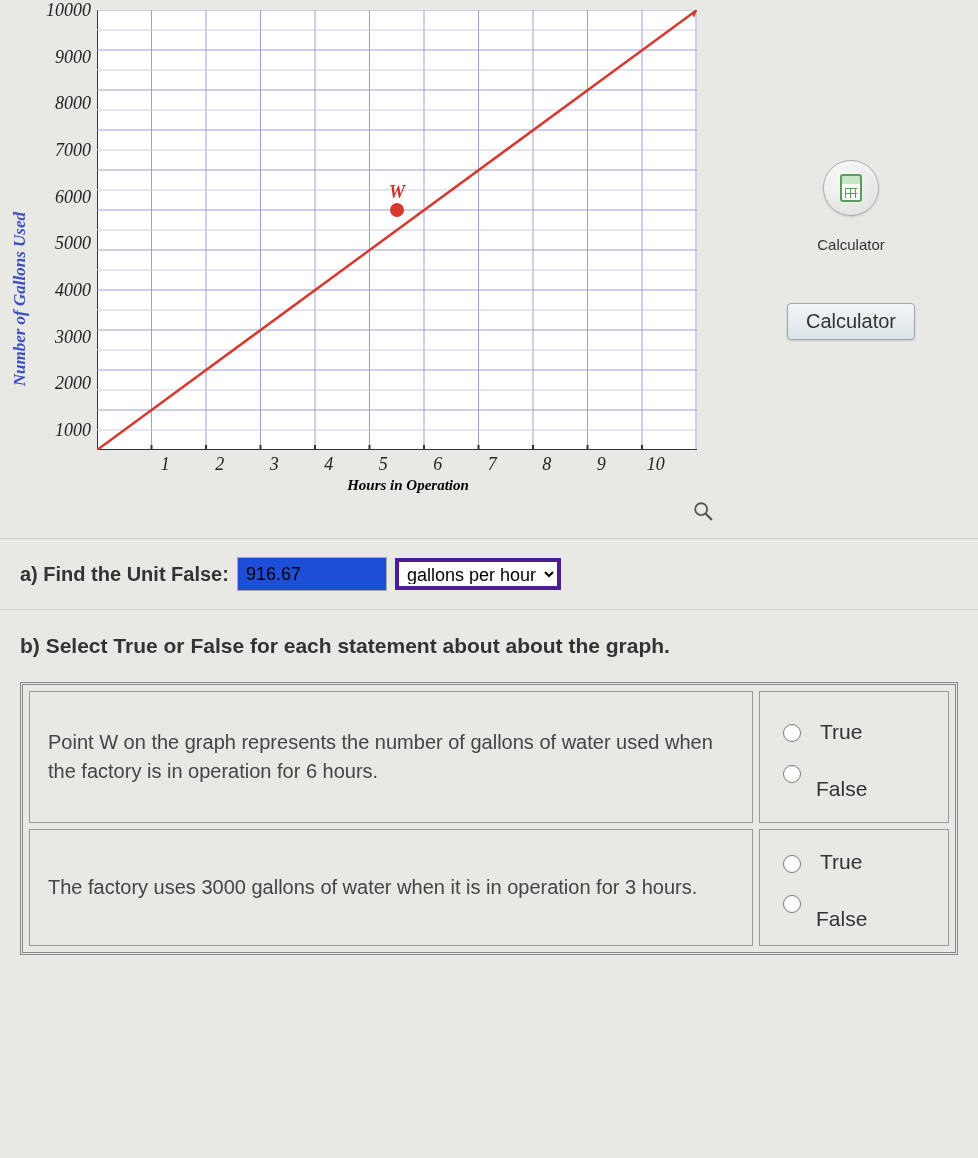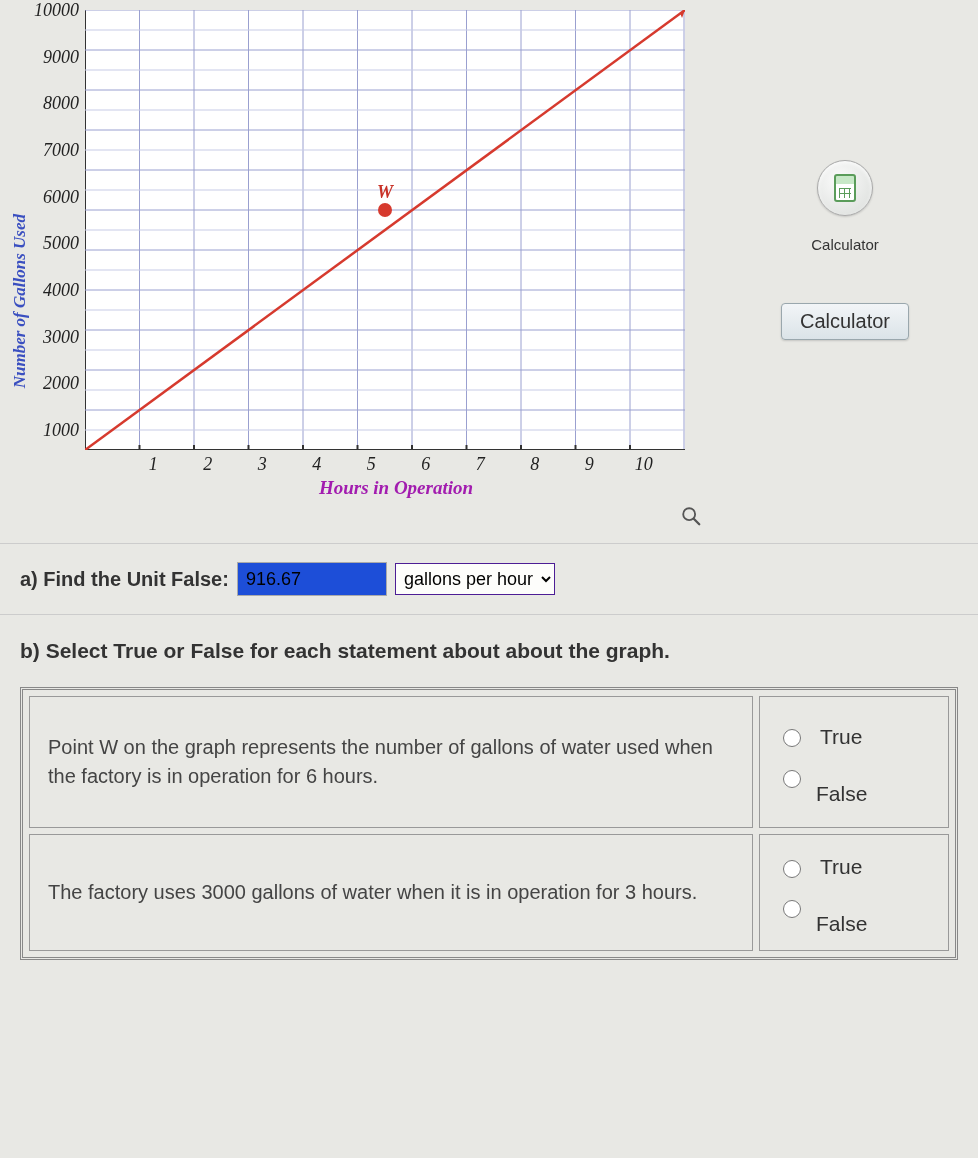--- a/index.html
+++ b/index.html
@@ -24,21 +24,21 @@
     writing-mode: vertical-rl;
     transform: rotate(180deg);
     color: #3a4fc0;
     font-style: italic;
     font-weight: bold;
     font-size: 17px;
     font-family: Georgia, 'Times New Roman', serif;
     margin-right: 4px;
     padding-bottom: 60px;
   }
-  .plot-col { display: flex; flex-direction: column; }
+  .plot-col { display: flex; flex-direction: column; margin-left: 12px; }
   .plot-row { display: flex; }
   .y-ticks {
     display: flex;
     flex-direction: column;
     justify-content: space-between;
     align-items: flex-end;
     height: 440px;
     padding-right: 6px;
     font-family: Georgia, 'Times New Roman', serif;
     font-style: italic;
@@ -62,24 +62,24 @@
     width: 600px;
     font-family: Georgia, 'Times New Roman', serif;
     font-style: italic;
     font-size: 18px;
     color: #222;
     margin-top: 4px;
     padding-left: 30px;
   }
   .x-ticks span { width: 54.5px; text-align: center; }
   .x-axis-label {
-    color: #a21caf;
+    color: #000000;
     font-style: italic;
     font-weight: bold;
-    font-size: 19px;
+    font-size: 15px;
     font-family: Georgia, 'Times New Roman', serif;
     text-align: center;
     width: 600px;
     margin-top: 2px;
   }
   .mag-row { text-align: right; width: 678px; padding-right: 10px; margin-top: 6px;}
   .mag-icon { font-size: 22px; color: #555; }
   .side-col {
     flex: 1;
     display: flex;
@@ -136,21 +136,21 @@
     width: 150px;
     height: 34px;
     border: 1px solid #aaa;
     background: #1d4ed8;
     font-size: 18px;
     padding: 2px 8px;
     font-family: Verdana, Geneva, sans-serif;
   }
   .unit-select {
     height: 32px;
-    border: 1px solid #4c1d95;
+    border: 4px solid #4c1d95;
     background: #fdfdfb;
     font-size: 18px;
     padding: 2px 4px;
     font-family: Verdana, Geneva, sans-serif;
   }
   .section-b {
     padding: 24px 20px 20px 20px;
   }
   .section-b-title {
     font-weight: bold;

